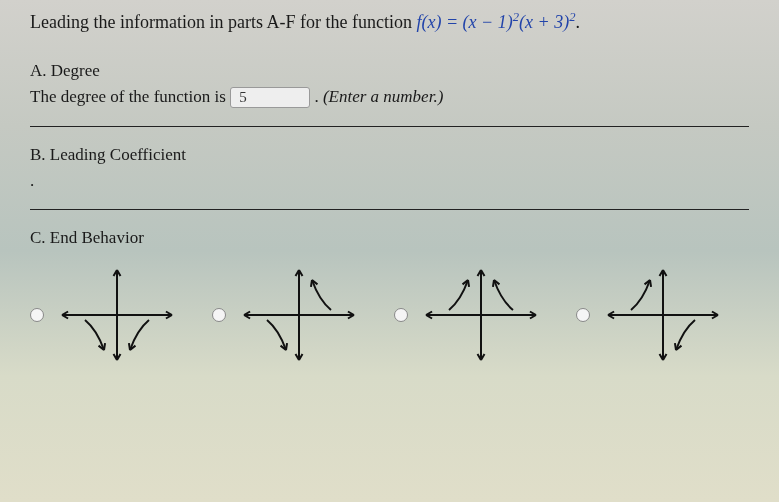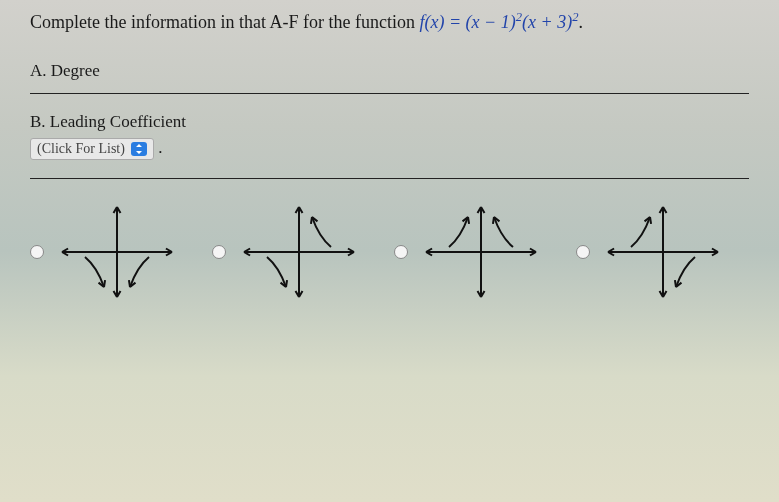--- a/index.html
+++ b/index.html
@@ -95,49 +95,48 @@
     .graph-svg {
       width: 130px;
       height: 110px;
     }
     .sup { vertical-align: super; font-size: 0.7em; }
   </style>
 </head>
 <body>
 
 <div class="intro">
-  <span>Complete the information in that A-F for the function </span>
+  <span>Leading the information in parts A-F for the function </span>
   <span class="func">
     <span>f(x) = </span>(<span style="font-style:italic">x</span> − 1)<span class="sup">2</span>(<span style="font-style:italic">x</span> + 3)<span class="sup">2</span></span><span>.</span>
 </div>
 
 <div>
   <div class="section-heading">A. Degree</div>
+  <div class="section-text">
+    <span>The degree of the function is </span>
+    <span class="input-box">5</span>
+    <span> . </span>
+    <span class="hint">(Enter a number.)</span>
+  </div>
 </div>
 
 <hr class="divider">
 
 <div>
   <div class="section-heading">B. Leading Coefficient</div>
   <div class="section-text">
-    <span class="dropdown">
-      <span>(Click For List)</span>
-      <span class="dropdown-arrow">
-        <svg width="8" height="10" viewBox="0 0 8 10">
-            <path d="M4 0 L7 3 L1 3 Z M4 10 L1 7 L7 7 Z" fill="white"></path>
-          </svg>
-      </span>
-    </span>
     <span> .</span>
   </div>
 </div>
 
 <hr class="divider">
 
 <div>
+  <div class="section-heading">C. End Behavior</div>
   <div class="options-row">
 
   <div class="option">
         <span class="radio"></span>
         <svg class="graph-svg" viewBox="0 0 130 110">
           <line x1="10" y1="55" x2="120" y2="55" stroke="#111" stroke-width="2"></line>
           <path d="M120,55 L113.93782217350893,58.5 M120,55 L113.93782217350893,51.5" stroke="#111" stroke-width="2" fill="none"></path>
           <path d="M10,55 L16.062177826491073,51.5 M10,55 L16.062177826491073,58.5" stroke="#111" stroke-width="2" fill="none"></path>
           <line x1="65" y1="10" x2="65" y2="100" stroke="#111" stroke-width="2"></line>
           <path d="M65,10 L68.5,16.062177826491073 M65,10 L61.5,16.062177826491073" stroke="#111" stroke-width="2" fill="none"></path>

